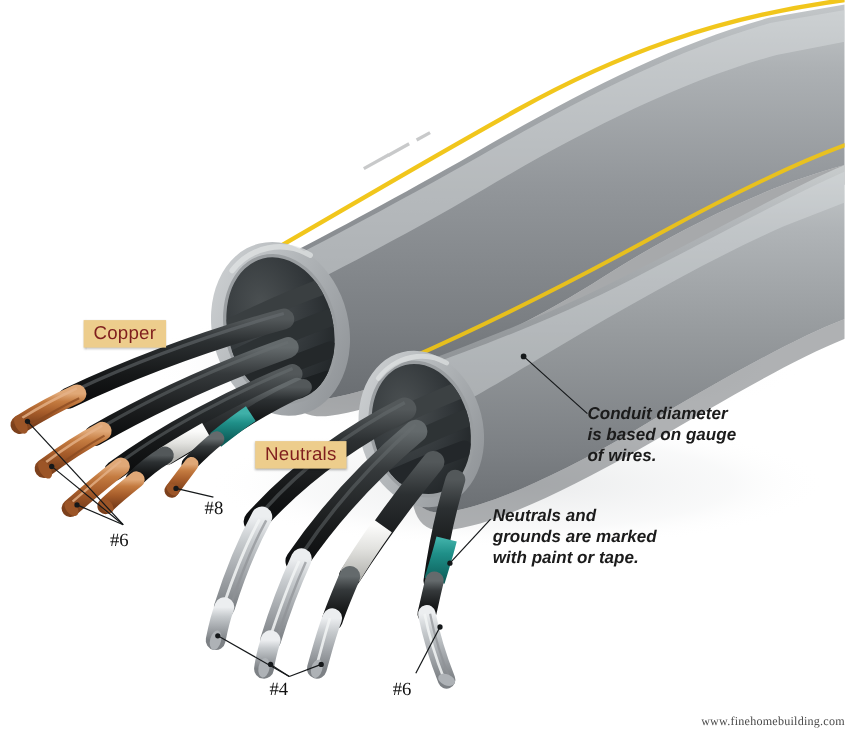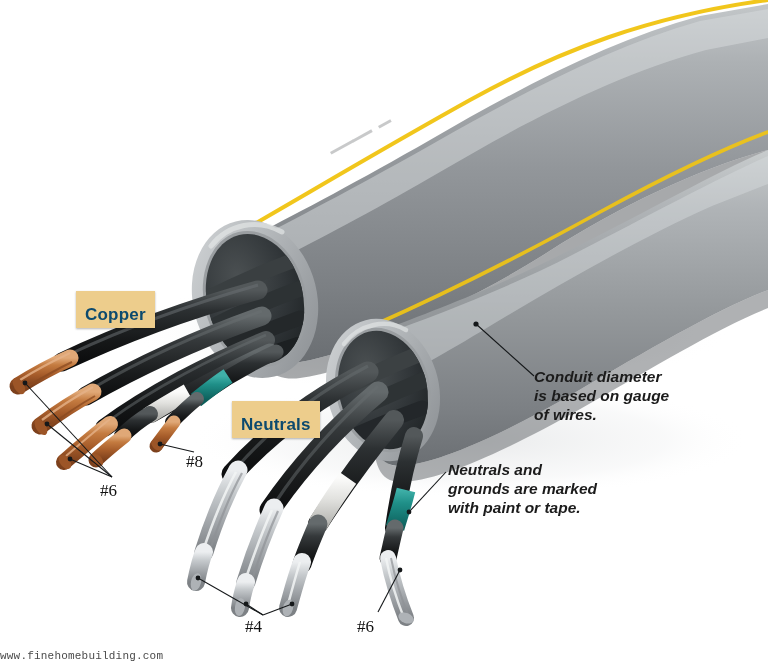--- a/index.html
+++ b/index.html
@@ -22,25 +22,25 @@
     position: absolute;
     left: 0; top: 0;
     width: 768px;
     height: 670px;
   }
 
   
   .chip {
     position: absolute;
     background: #edcd8c;
-    color: #0c4a6e;
-    font-weight: bold;
+    color: #7f1d1d;
+    font-weight: normal;
     font-size: 17px;
     letter-spacing: 0.2px;
-    padding: 15px 9px 4px 9px;
+    padding: 3px 9px 4px 9px;
     line-height: 1.05;
     white-space: nowrap;
     box-shadow: 0 1px 2px rgba(0,0,0,0.30);
     font-family: "Liberation Sans", sans-serif;
   }
   #chip-copper   { left: 76px;  top: 291px; }
   #chip-aluminum { left: 232px; top: 401px; }
 
   
   .note {
@@ -68,25 +68,25 @@
   #gauge-copper-8  { left: 186px; top: 452px; }
   #gauge-alum-4    { left: 245px; top: 617px; }
   #gauge-alum-6    { left: 357px; top: 617px; }
 
   
   #credit {
     position: absolute;
     left: 0;
     top: 650px;
     width: 768px;
-    text-align: left;
+    text-align: right;
     font-size: 11px;
     color: #4a4a4a;
     letter-spacing: 0.2px;
-    font-family: Liberation Mono, monospace;
+    font-family: Liberation Serif, serif;
   }
 </style>
 </head>
 <body>
 
 <div id="stage">
 
   <svg id="art" viewBox="0 0 768 670">
     <defs>
 

